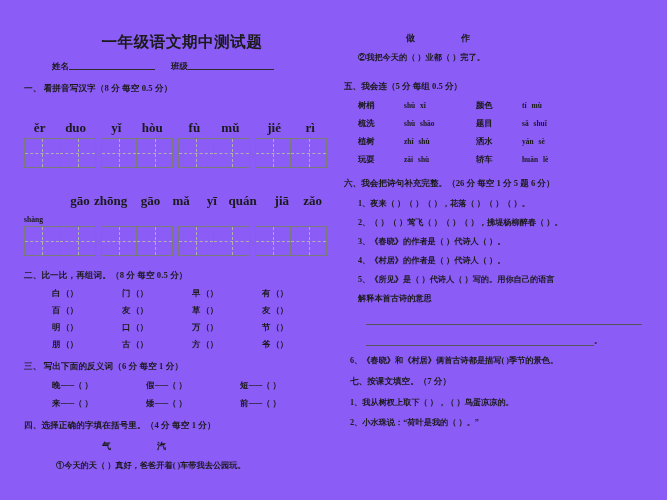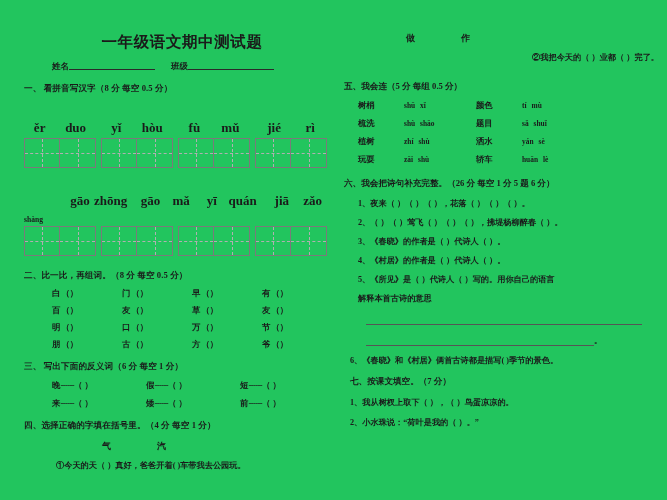--- a/index.html
+++ b/index.html
@@ -8,21 +8,21 @@
     margin: 0; padding: 0;
     width: 667px; height: 500px;
     background: #ffffff;
     font-family: "Liberation Serif", "DejaVu Serif", serif;
     color: #1a1a1a;
     overflow: hidden;
   }
   #page {
     position: relative;
     width: 667px; height: 500px;
-    background: #22c55e;
+    background: #8b5cf6;
   }
   .col-left {
     position: absolute;
     left: 0; top: 0;
     width: 340px; height: 500px;
     padding: 0 6px 0 24px;
   }
   .col-right {
     position: absolute;
     left: 340px; top: 0;
@@ -169,21 +169,20 @@
     margin-top: 32px;
     padding-left: 62px;
   }
   .rc-chars span { margin-right: 46px; }
   .rq-line {
     font-size: 8.2px;
     font-weight: bold;
     margin-top: 7px;
     padding-left: 14px;
     white-space: nowrap;
-    text-align: right;
   }
   .rsec-head {
     font-size: 8.6px;
     font-weight: bold;
     margin-top: 18px;
   }
 
   .match-row {
     display: flex;
     align-items: baseline;

